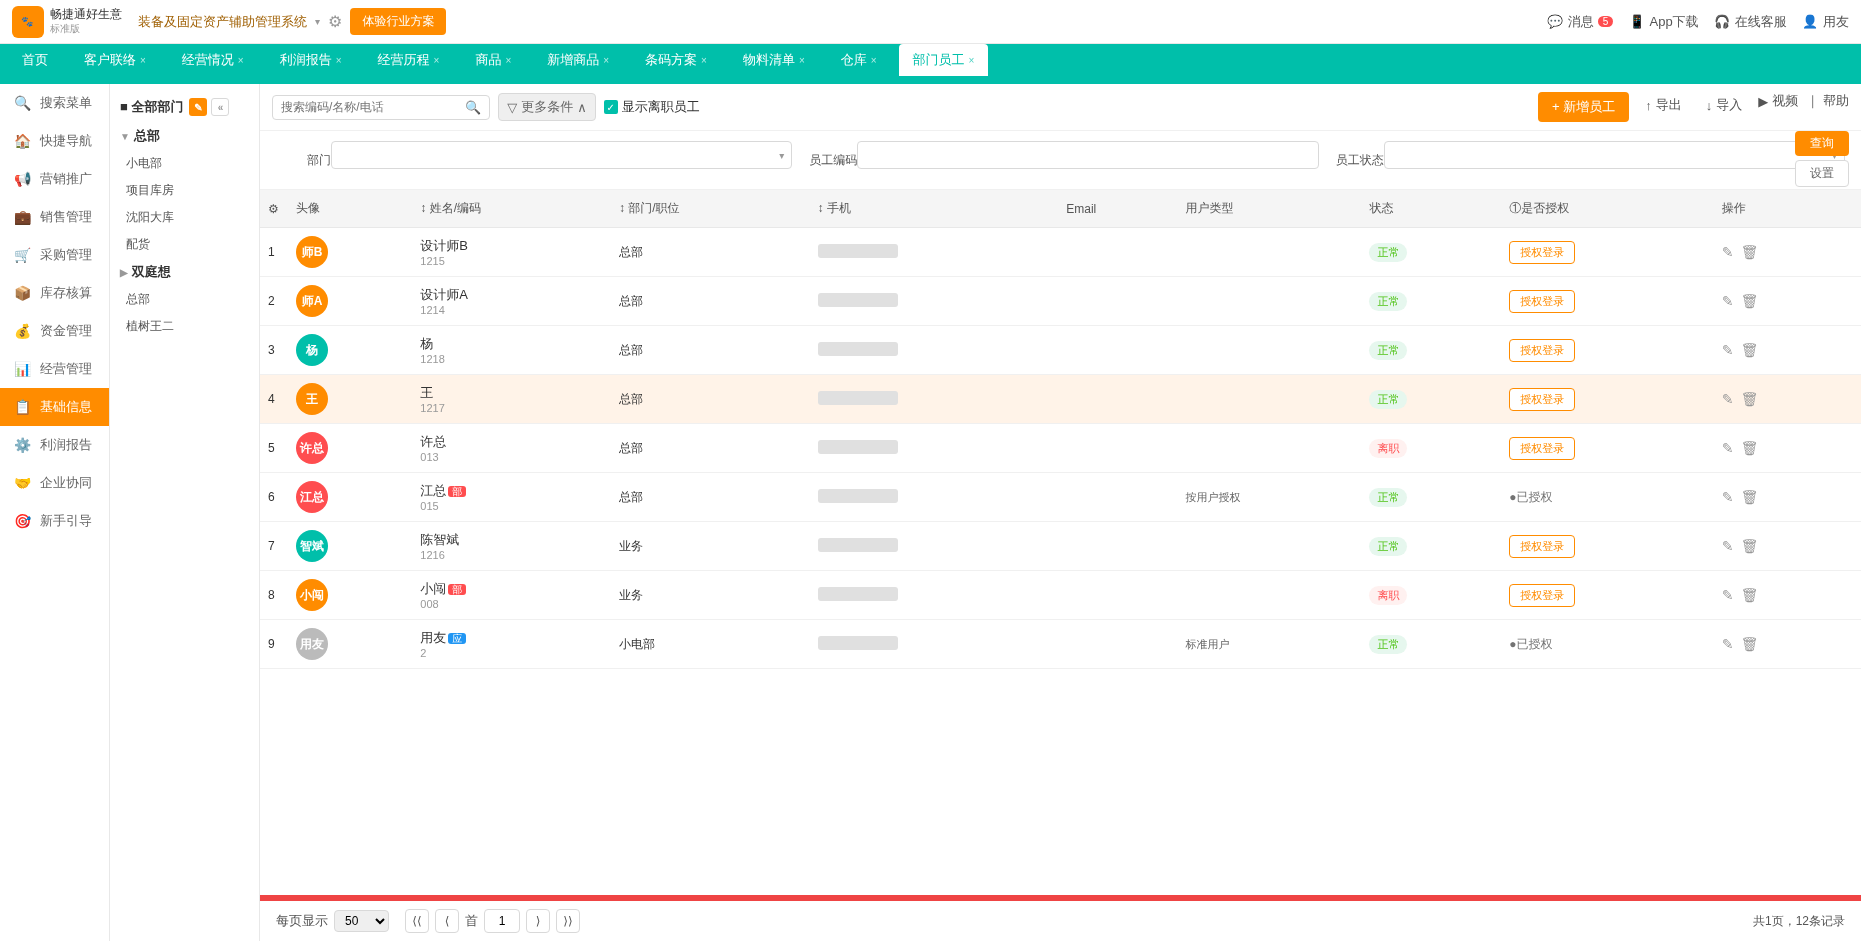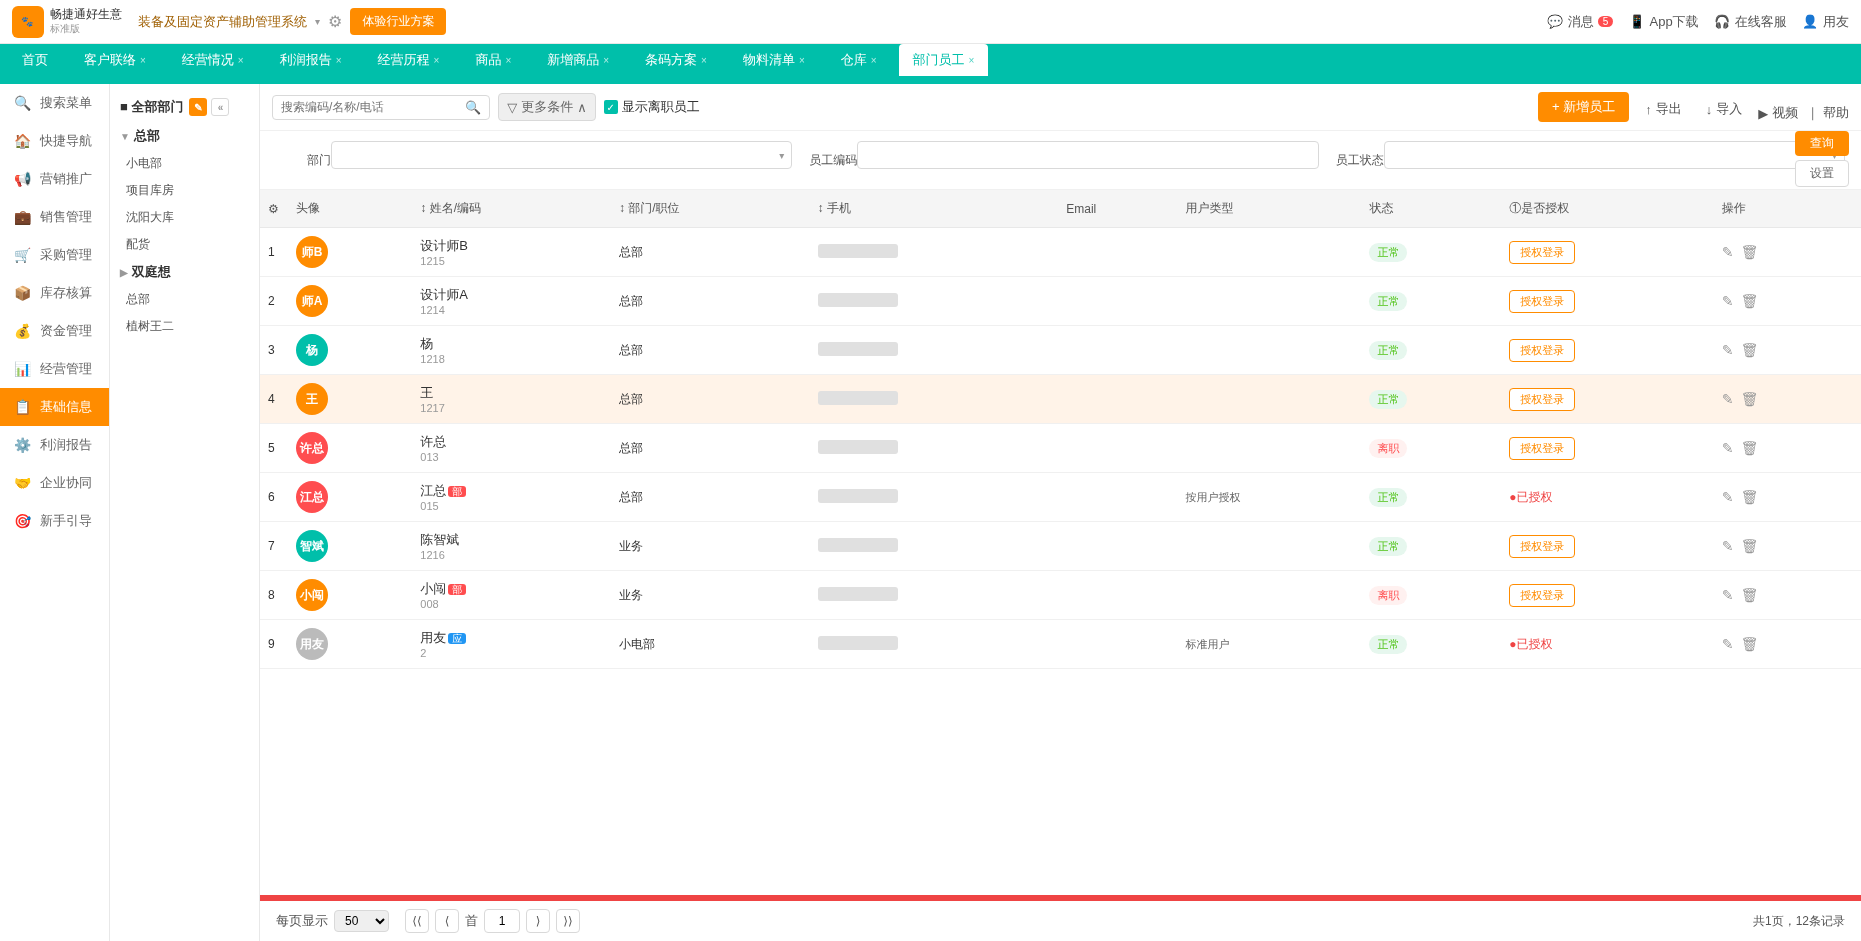--- a/index.html
+++ b/index.html
@@ -48,21 +48,21 @@
     
     .content-area { flex: 1; display: flex; flex-direction: column; overflow: hidden; background: #f5f5f5; }
 
     
     .filter-bar { background: white; padding: 8px 12px; display: flex; align-items: center; gap: 8px; border-bottom: 1px solid #f0f0f0; }
     .search-input-wrap { display: flex; align-items: center; border: 1px solid #d9d9d9; border-radius: 4px; padding: 4px 8px; gap: 4px; background: white; }
     .search-input-wrap input { border: none; outline: none; font-size: 12px; width: 180px; }
     .more-filter-btn { display: flex; align-items: center; gap: 4px; color: #666; cursor: pointer; font-size: 12px; border: 1px solid #d9d9d9; border-radius: 4px; padding: 4px 8px; }
     .show-resigned-check { display: flex; align-items: center; gap: 4px; color: #333; font-size: 12px; cursor: pointer; }
     .check-box-checked { width: 14px; height: 14px; background: #00bfaa; border-radius: 2px; display: flex; align-items: center; justify-content: center; color: white; font-size: 10px; }
-    .toolbar-right { margin-left: auto; display: flex; align-items: flex-end; gap: 8px; }
+    .toolbar-right { margin-left: auto; display: flex; align-items: flex-start; gap: 8px; }
     .add-btn { background: #ff8c00; color: white; border: none; border-radius: 4px; padding: 6px 14px; font-size: 13px; cursor: pointer; display: flex; align-items: center; gap: 4px; }
     .export-btn, .import-btn { display: flex; align-items: center; gap: 4px; color: #555; cursor: pointer; font-size: 12px; padding: 4px 8px; }
     .view-btn { display: flex; align-items: center; gap: 4px; color: #555; cursor: pointer; font-size: 12px; }
 
     
     .search-form { background: white; padding: 10px 16px; border-bottom: 1px solid #f0f0f0; display: grid; grid-template-columns: 1fr 1fr 1fr; gap: 10px; align-items: center; position: relative; }
     .form-row { display: flex; align-items: flex-end; }
     .form-label { color: #555; font-size: 12px; white-space: nowrap; min-width: 55px; text-align: right; }
     .form-input { flex: 1; border: 1px solid #d9d9d9; border-radius: 4px; padding: 4px 8px; font-size: 12px; outline: none; height: 28px; }
     .form-select { flex: 1; border: 1px solid #d9d9d9; border-radius: 4px; padding: 4px 8px; font-size: 12px; outline: none; height: 28px; background: white; appearance: none; cursor: pointer; }
@@ -75,21 +75,21 @@
     table { width: 100%; border-collapse: collapse; }
     thead tr { background: #f5f5f5; }
     th { padding: 10px 8px; text-align: left; font-weight: 500; color: #555; font-size: 12px; border-bottom: 1px solid #e8e8e8; white-space: nowrap; }
     td { padding: 8px 8px; border-bottom: 1px solid #f0f0f0; font-size: 12px; color: #333; vertical-align: middle; }
     tr.highlighted { background: #fff3e8; }
     .avatar { width: 32px; height: 32px; border-radius: 50%; display: flex; align-items: center; justify-content: center; color: white; font-size: 12px; font-weight: bold; }
     .status-badge { display: inline-block; padding: 2px 8px; border-radius: 10px; font-size: 11px; }
     .status-normal { background: #e6f7ee; color: #52c41a; }
     .status-resigned { background: #fff1f0; color: #ff4d4f; }
     .auth-btn { border: 1px solid #ff8c00; color: #ff8c00; background: white; border-radius: 4px; padding: 3px 10px; font-size: 11px; cursor: pointer; }
-    .authorized { color: #ef4444; font-size: 12px; display: flex; align-items: center; gap: 4px; }
+    .authorized { color: #737373; font-size: 12px; display: flex; align-items: center; gap: 4px; }
     .user-type { font-size: 11px; color: #666; }
     .op-icon { color: #999; cursor: pointer; font-size: 14px; margin-right: 4px; }
     .blurred { background: #e0e0e0; border-radius: 3px; color: transparent; min-width: 80px; height: 14px; display: inline-block; }
     .dept-tag { background: #ff4d4f; color: white; border-radius: 3px; padding: 0 4px; font-size: 10px; margin-left: 2px; vertical-align: middle; }
     .app-tag { background: #2196f3; color: white; border-radius: 3px; padding: 0 4px; font-size: 10px; margin-left: 2px; vertical-align: middle; }
     .name-code { display: flex; flex-direction: column; }
     .name-code .code { color: #999; font-size: 11px; }
     .settings-col { width: 28px; }
 
     

